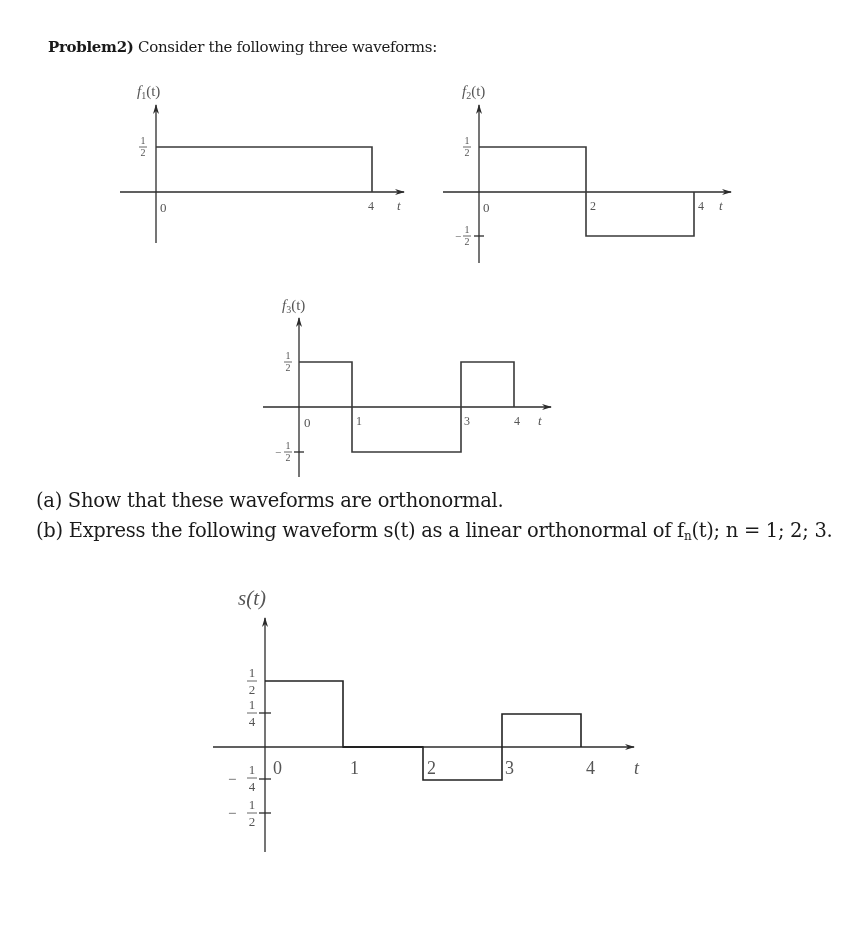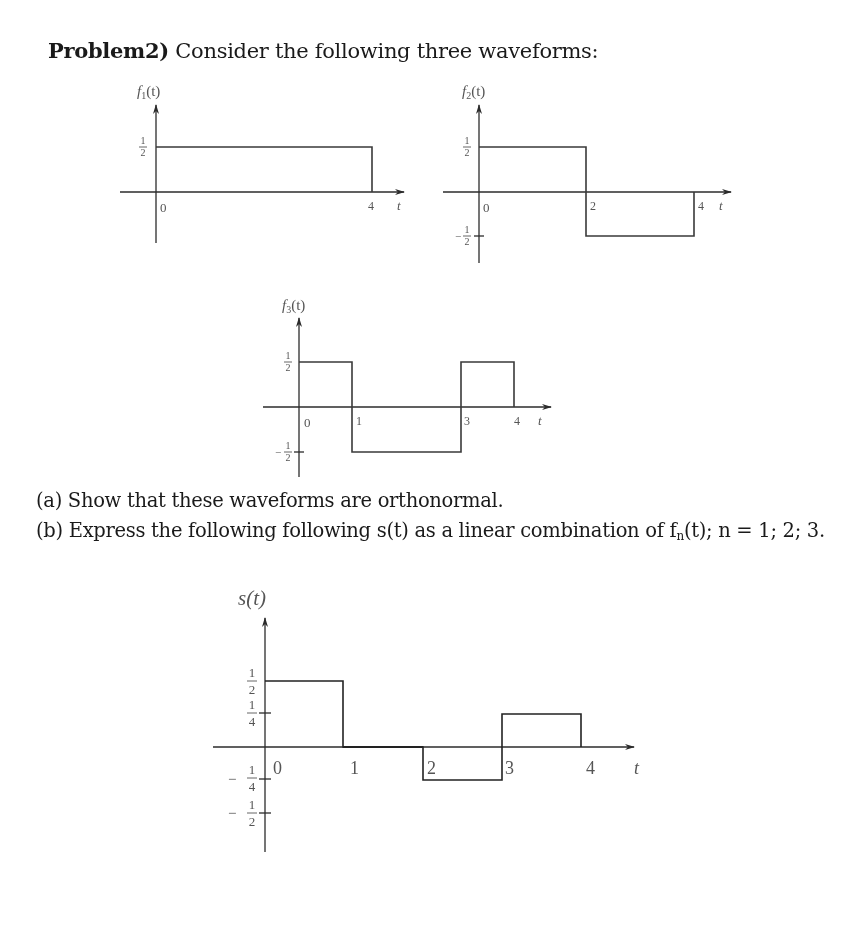--- a/index.html
+++ b/index.html
@@ -1,39 +1,39 @@
 <!DOCTYPE html>
 <html><head>
 <meta charset="utf-8">
 <style>
   html, body { margin: 0; padding: 0; background: #ffffff; }
   body { width: 852px; height: 948px; position: relative; overflow: hidden;
          font-family: "Liberation Serif", "DejaVu Serif", serif; color: #1a1a1a; }
-  .heading { position: absolute; left: 48px; top: 38px; font-size: 21px;
+  .heading { position: absolute; left: 48px; top: 38px; font-size: 15px;
              font-family: "DejaVu Serif", "Liberation Serif", serif; letter-spacing: -0.3px; }
   .heading b { font-weight: bold; }
   .part { position: absolute; left: 36px; font-size: 19.5px;
           font-family: "DejaVu Serif", "Liberation Serif", serif; letter-spacing: -0.3px; white-space: nowrap; }
   #part-a { top: 489px; }
   #part-b { top: 519px; }
   .sub { font-size: 12px; vertical-align: -3px; }
   svg.plot { position: absolute; left: 0; top: 0; width: 852px; height: 948px; overflow: visible; }
   .ax { stroke: #2b2b2b; stroke-width: 1.3; fill: none; }
   .wf { stroke: #3a3a3a; stroke-width: 1.6; fill: none; }
   .lbl { font-family: "Liberation Serif", "DejaVu Serif", serif; fill: #555; }
   .ital { font-style: italic; }
   .frac-bar { stroke: #555; stroke-width: 0.9; }
 </style>
 </head>
 <body>
 
 <div class="heading"><b>Problem2)</b><span> Consider the following three waveforms:</span></div>
 
 <div class="part" id="part-a">(a) Show that these waveforms are orthonormal.</div>
-<div class="part" id="part-b"><span>(b) Express the following following s(t) as a linear combination of f</span><span class="sub">n</span><span>(t); n = 1; 2; 3.</span></div>
+<div class="part" id="part-b"><span>(b) Express the following waveform s(t) as a linear orthonormal of f</span><span class="sub">n</span><span>(t); n = 1; 2; 3.</span></div>
 
 <svg class="plot" viewBox="0 0 852 948" xmlns="http://www.w3.org/2000/svg">
   <defs>
     <marker id="arr" markerWidth="10" markerHeight="8" refX="9" refY="4" orient="auto" markerUnits="userSpaceOnUse">
       <path d="M0,1 L10,4 L0,7 L3,4 Z" fill="#2b2b2b"></path>
     </marker>
   </defs>
 
   <g>
     <text class="lbl ital" x="137" y="96" font-size="15"><tspan>f</tspan><tspan font-size="10" dy="3" font-style="normal">1</tspan><tspan dy="-3" font-style="normal">(t)</tspan></text>

